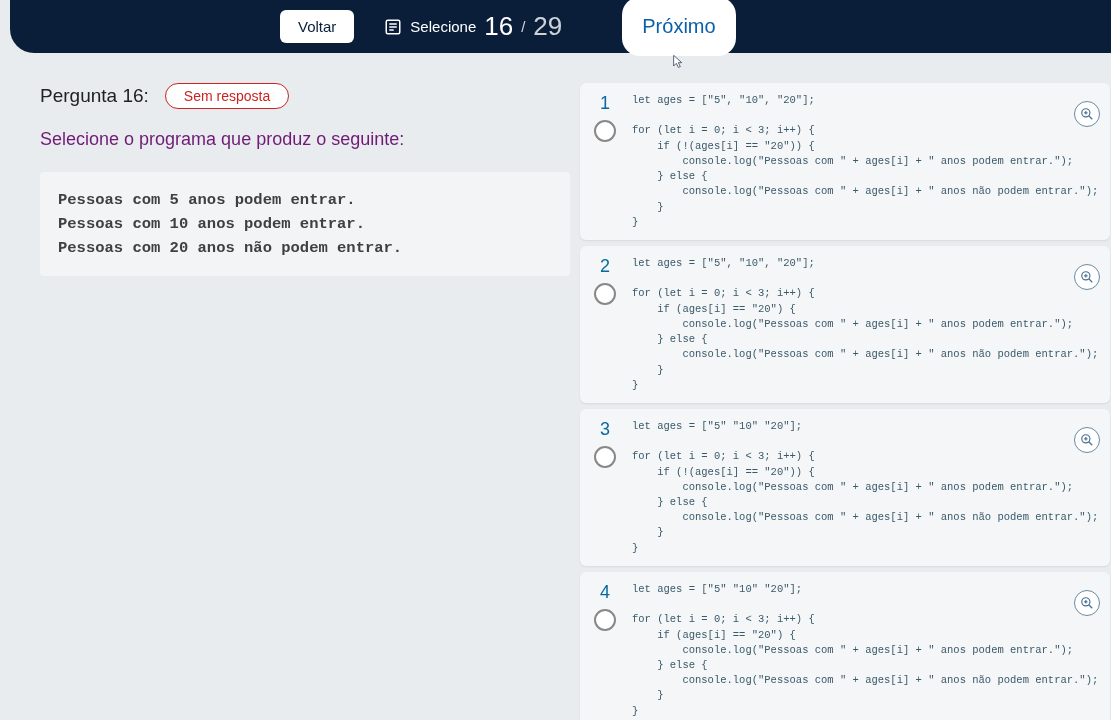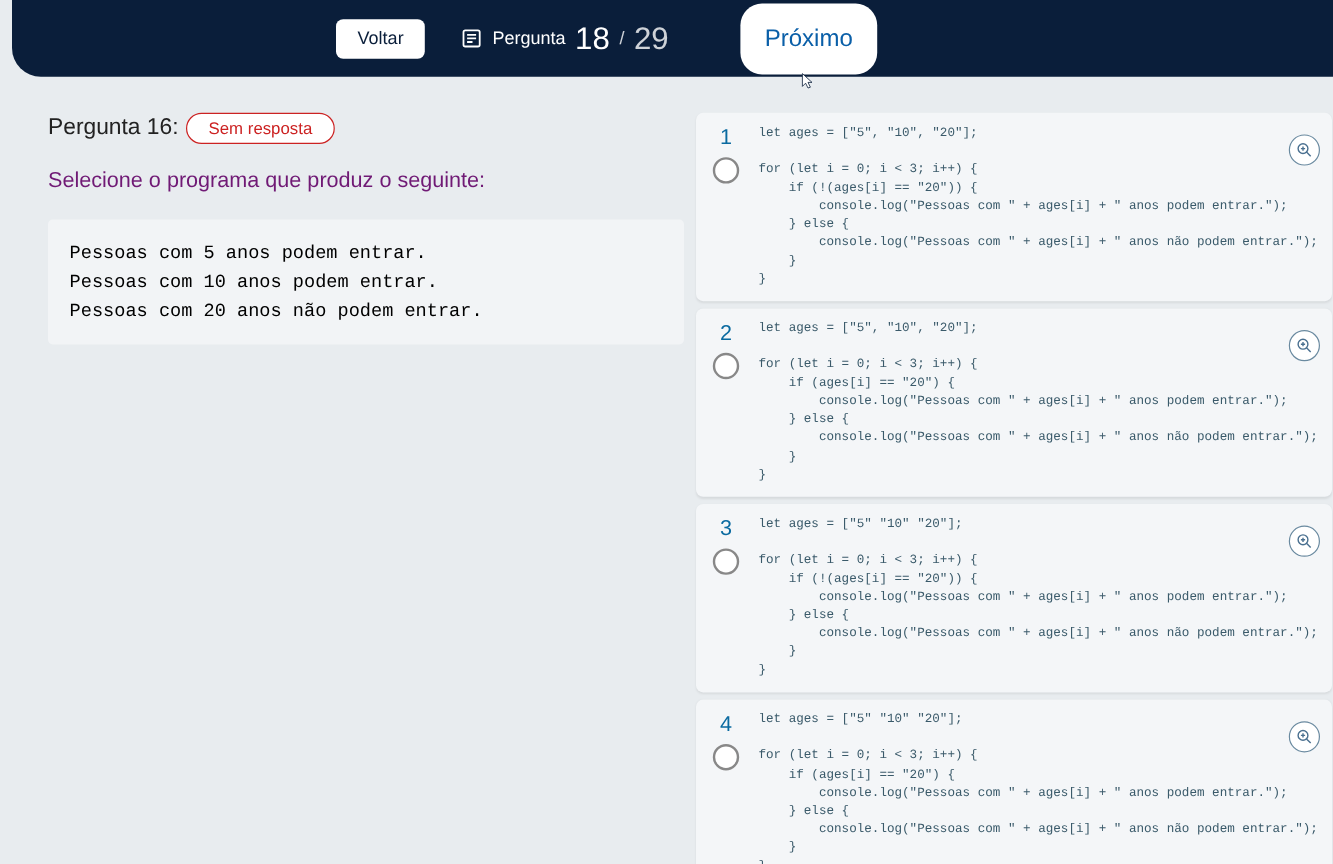--- a/index.html
+++ b/index.html
@@ -5,21 +5,21 @@
     * { margin: 0; padding: 0; box-sizing: border-box; }
     body {
       font-family: -apple-system, BlinkMacSystemFont, "Segoe UI", Arial, sans-serif;
       background: #e8ecef;
       width: 1111px;
       height: 720px;
       overflow: hidden;
     }
     .header {
       background: #0a1e3a;
-      height: 64px;
+      height: 53px;
       display: flex;
       align-items: center;
       padding: 0 20px;
       gap: 30px;
       color: #fff;
       border-bottom-left-radius: 24px;
       margin-left: 10px;
     }
     .voltar-btn {
       background: #fff;
@@ -67,21 +67,21 @@
       padding: 30px 30px 0 40px;
       gap: 10px;
     }
     .left-col {
       width: 530px;
       flex-shrink: 0;
     }
     .q-head {
       display: flex;
       align-items: center;
-      gap: 6px;
+      gap: 16px;
       margin-bottom: 20px;
     }
     .q-num {
       font-size: 19px;
       font-weight: 500;
       color: #222;
     }
     .status-pill {
       border: 1px solid #c22;
       color: #c22;
@@ -94,22 +94,23 @@
       font-size: 18px;
       color: #701a75;
       margin-bottom: 22px;
     }
     .output-box {
       background: #f2f4f6;
       border-radius: 4px;
       padding: 16px 18px;
       font-family: "Courier New", monospace;
       font-size: 15.5px;
-      color: #000000;
+      color: #404040;
       line-height: 1.55;
+      font-weight: bold;
     }
     .right-col {
       flex: 1;
       display: flex;
       flex-direction: column;
       gap: 6px;
     }
     .option {
       background: #f4f6f8;
       border-radius: 6px;
@@ -170,22 +171,22 @@
 <div class="header">
   <button class="voltar-btn">Voltar</button>
 
   <div class="hdr-group">
     <svg width="18" height="18" viewBox="0 0 24 24" fill="none" stroke="#fff" stroke-width="2">
         <rect x="3" y="3" width="18" height="18" rx="2"></rect>
         <line x1="7" y1="8" x2="17" y2="8"></line>
         <line x1="7" y1="12" x2="17" y2="12"></line>
         <line x1="7" y1="16" x2="13" y2="16"></line>
       </svg>
-    <span>Pergunta</span>
-    <span class="big">18</span>
+    <span>Selecione</span>
+    <span class="big">16</span>
     <span class="thin">/</span>
     <span class="big thin">29</span>
   </div>
 
 
   <button class="proximo-btn">
     <span>Próximo</span>
     <svg class="cursor-icon" width="16" height="16" viewBox="0 0 24 24" fill="#fff" stroke="#0a1e3a" stroke-width="1">
         <path d="M4 2 L4 18 L8 14 L11 20 L14 19 L11 13 L16 13 Z"></path>
       </svg>

